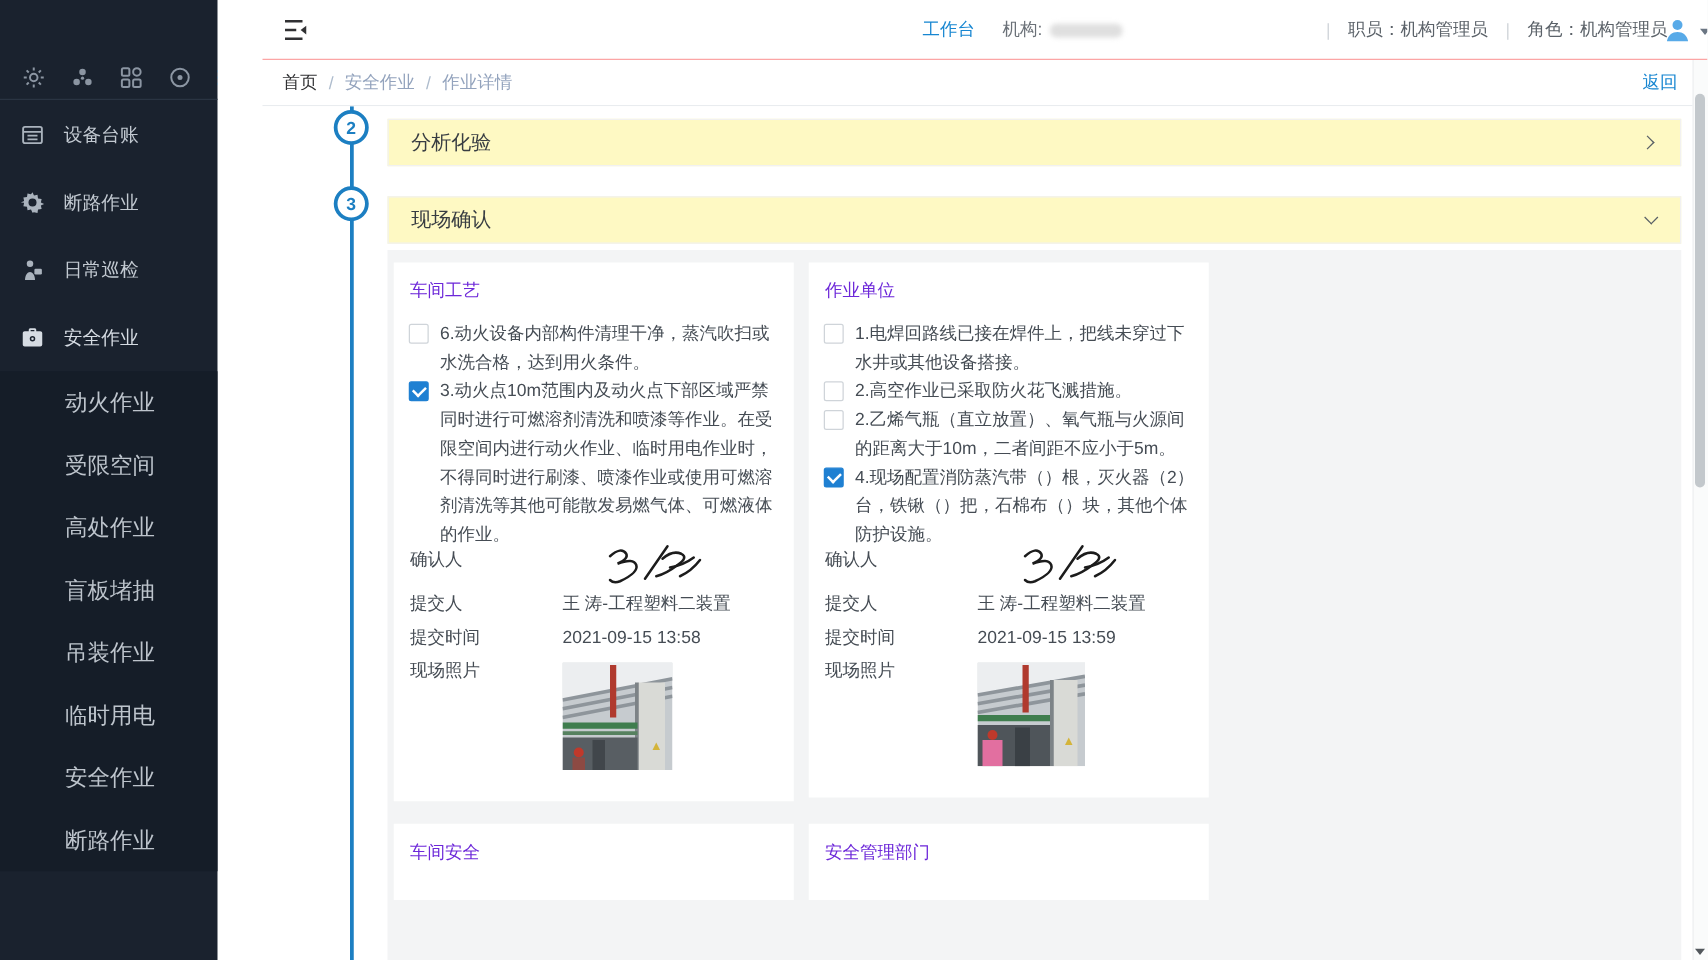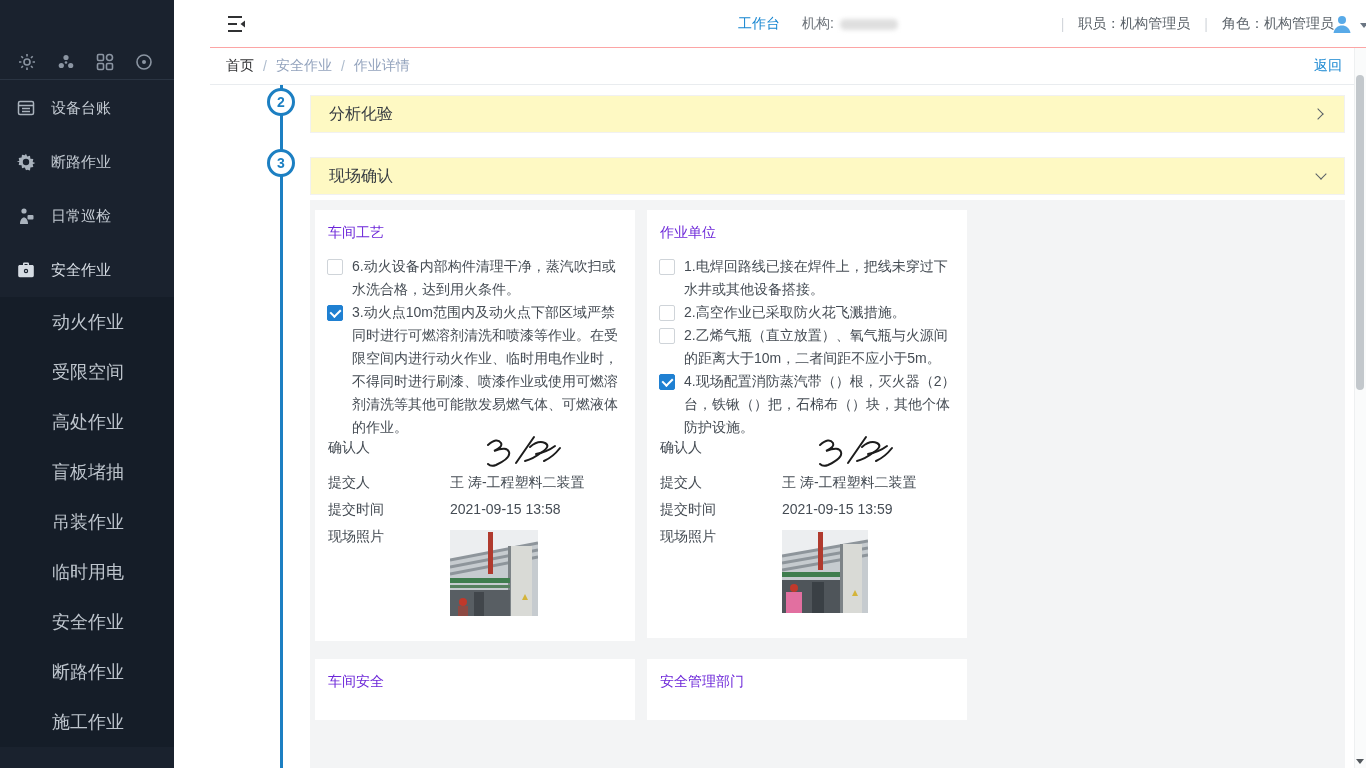--- a/index.html
+++ b/index.html
@@ -178,21 +178,20 @@
       </div>
       <div class="submenu">
         <div class="sub-item">动火作业</div>
         <div class="sub-item">受限空间</div>
         <div class="sub-item">高处作业</div>
         <div class="sub-item">盲板堵抽</div>
         <div class="sub-item">吊装作业</div>
         <div class="sub-item">临时用电</div>
         <div class="sub-item">安全作业</div>
         <div class="sub-item">断路作业</div>
-        <div class="sub-item">施工作业</div>
       </div>
     </nav>
   </aside>
 
   <header class="topbar">
     <span class="fold-btn">
       <svg width="20" height="18" viewBox="0 0 20 18" fill="none" stroke="#303133" stroke-width="2">
         <path d="M1 2h14M1 9h9M1 16h14"></path>
         <path d="M18 5.5v7L13.5 9z" fill="#303133" stroke="none"></path>
       </svg>

